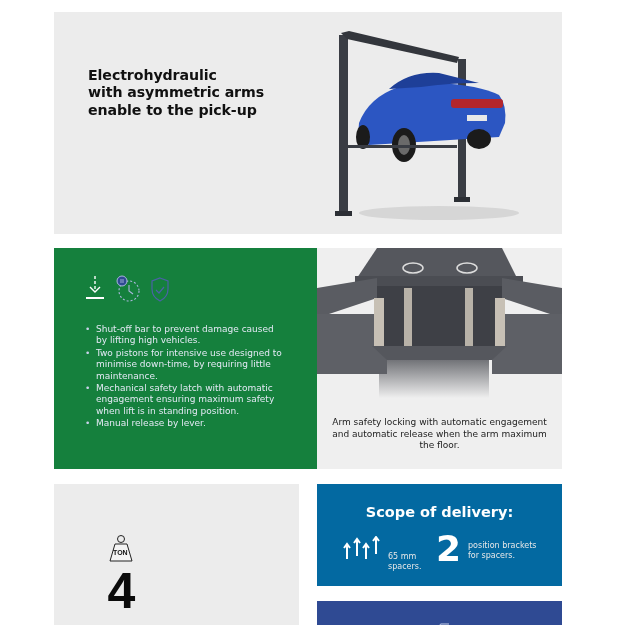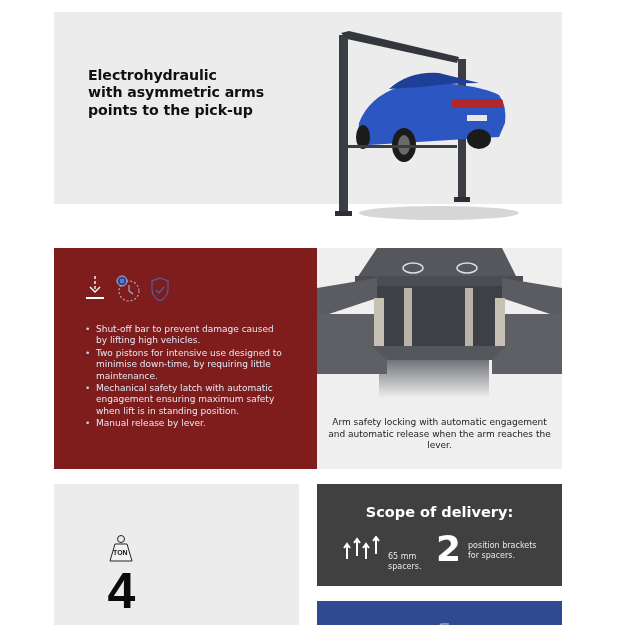--- a/index.html
+++ b/index.html
@@ -1,53 +1,53 @@
 <!DOCTYPE html>
 <html><head>
 <meta charset="utf-8">
 <style>
   html, body { margin:0; padding:0; }
   body { width:631px; height:625px; background:#ffffff; position:relative; overflow:hidden;
          font-family:"Liberation Sans", sans-serif; }
   .card { position:absolute; box-sizing:border-box; }
-  #hero { left:54px; top:12px; width:508px; height:192px; background:#ececec; }
+  #hero { left:54px; top:12px; width:508px; height:222px; background:#ececec; }
   #hero .title { position:absolute; left:34px; top:55px; width:240px; font-family:"DejaVu Sans", sans-serif;
     font-weight:bold; font-size:14.2px; line-height:17.4px; color:#111; letter-spacing:-0.1px; }
   #hero svg { position:absolute; left:275px; top:15px; }
-  #features { left:54px; top:248px; width:279px; height:221px; background:#7f1d1d; color:#e6eaf5; }
+  #features { left:54px; top:248px; width:279px; height:221px; background:#15803d; color:#e6eaf5; }
   #features .icons { position:absolute; left:28px; top:26px; display:flex; gap:6px; }
   #features ul { position:absolute; left:30px; top:76px; margin:0; padding:0; list-style:none; width:200px; }
   #features li { position:relative; padding-left:12px; font-family:"DejaVu Sans", sans-serif; font-size:9px;
     line-height:11.4px; margin-bottom:1px; color:#e3e8f4; }
   #features li::before { content:"•"; position:absolute; left:1px; top:0; color:#c9d2ea; }
   #photo { left:317px; top:248px; width:245px; height:221px; background:#efefef; }
   #photo svg { position:absolute; left:0; top:0; }
   #photo .caption { position:absolute; left:10px; right:10px; top:169px; text-align:center;
     font-family:"DejaVu Sans", sans-serif; font-size:9px; line-height:11.6px; color:#222; }
   #capacity { left:54px; top:484px; width:245px; height:141px; background:#ececec; }
   #capacity .heading { position:absolute; left:0; right:0; top:20px; text-align:center;
     font-family:"DejaVu Sans", sans-serif; font-weight:bold; font-size:14.5px; color:#111; }
   .cap-item { position:absolute; top:50px; text-align:center; }
   .cap-item .num { font-family:"Liberation Sans", sans-serif; font-weight:bold; font-size:50px; line-height:46px; color:#0b0b0b; margin-top:4px; letter-spacing:-1px; }
   .ton-tag { position:absolute; font-family:"Liberation Sans", sans-serif; font-weight:bold; font-size:7px; color:#111; }
-  #delivery { left:317px; top:484px; width:245px; height:102px; background:#404040; color:#fff;text-decoration:underline; }
+  #delivery { left:317px; top:484px; width:245px; height:102px; background:#0369a1; color:#fff;text-decoration:underline; }
   #delivery .heading { position:absolute; left:0; right:0; top:20px; text-align:center;
     font-family:"DejaVu Sans", sans-serif; font-weight:bold; font-size:14.5px; }
   #delivery .small { position:absolute; font-family:"DejaVu Sans", sans-serif; font-size:8px; line-height:9.6px; color:#e8e8e8; }
   #delivery .big { position:absolute; left:119px; top:47px; font-family:"DejaVu Sans", sans-serif; font-weight:bold; font-size:36px; line-height:36px; }
   #blue-next { left:317px; top:601px; width:245px; height:30px; background:#2f4a93; }
 </style>
 </head>
 <body>
 
 <div class="card" id="hero">
   <div class="title">
     <div>Electrohydraulic</div>
     <div>with asymmetric arms</div>
-    <div>points to the pick-up</div>
+    <div>enable to the pick-up</div>
   </div>
   <svg width="210" height="200" viewBox="0 0 210 200">
     <ellipse cx="110" cy="186" rx="80" ry="7" fill="#d6d6d6"></ellipse>
 
     <rect x="10" y="8" width="9" height="180" fill="#3a3d44"></rect>
     <rect x="6" y="184" width="17" height="5" fill="#2c2f35"></rect>
 
     <polygon points="12,6 20,4 130,30 128,36 18,12" fill="#33363c"></polygon>
 
     <rect x="129" y="32" width="8" height="142" fill="#3a3d44"></rect>
@@ -111,21 +111,21 @@
     <rect x="175" y="66" width="70" height="60" fill="#5e6066"></rect>
     <rect x="60" y="38" width="125" height="60" fill="#3e4046"></rect>
     <rect x="57" y="50" width="10" height="50" fill="#c7c0b5"></rect>
     <rect x="178" y="50" width="10" height="50" fill="#c7c0b5"></rect>
     <rect x="87" y="40" width="8" height="60" fill="#b8b2a8"></rect>
     <rect x="148" y="40" width="8" height="60" fill="#b8b2a8"></rect>
     <ellipse cx="96" cy="20" rx="10" ry="5" fill="none" stroke="#ddd" stroke-width="1.5"></ellipse>
     <ellipse cx="150" cy="20" rx="10" ry="5" fill="none" stroke="#ddd" stroke-width="1.5"></ellipse>
     <polygon points="55,98 190,98 175,112 70,112" fill="#55575d"></polygon>
   </svg>
-  <div class="caption">Arm safety locking with automatic engagement and automatic release when the arm reaches the lever.</div>
+  <div class="caption">Arm safety locking with automatic engagement and automatic release when the arm maximum the floor.</div>
 </div>
 
 <div class="card" id="capacity">
   <div class="cap-item" style="left:46px; width:42px;">
     <div style="position:relative; width:30px; height:30px; margin:0 auto;">
       <svg width="30" height="30" viewBox="0 0 30 30">
         <circle cx="15" cy="5" r="3.5" fill="none" stroke="#222" stroke-width="1"></circle>
         <path d="M9,10 L21,10 L26,27 L4,27 Z" fill="#f4f4f4" stroke="#222" stroke-width="1"></path>
       </svg>
       <span class="ton-tag" style="left:7px; top:15px;">TON</span>

